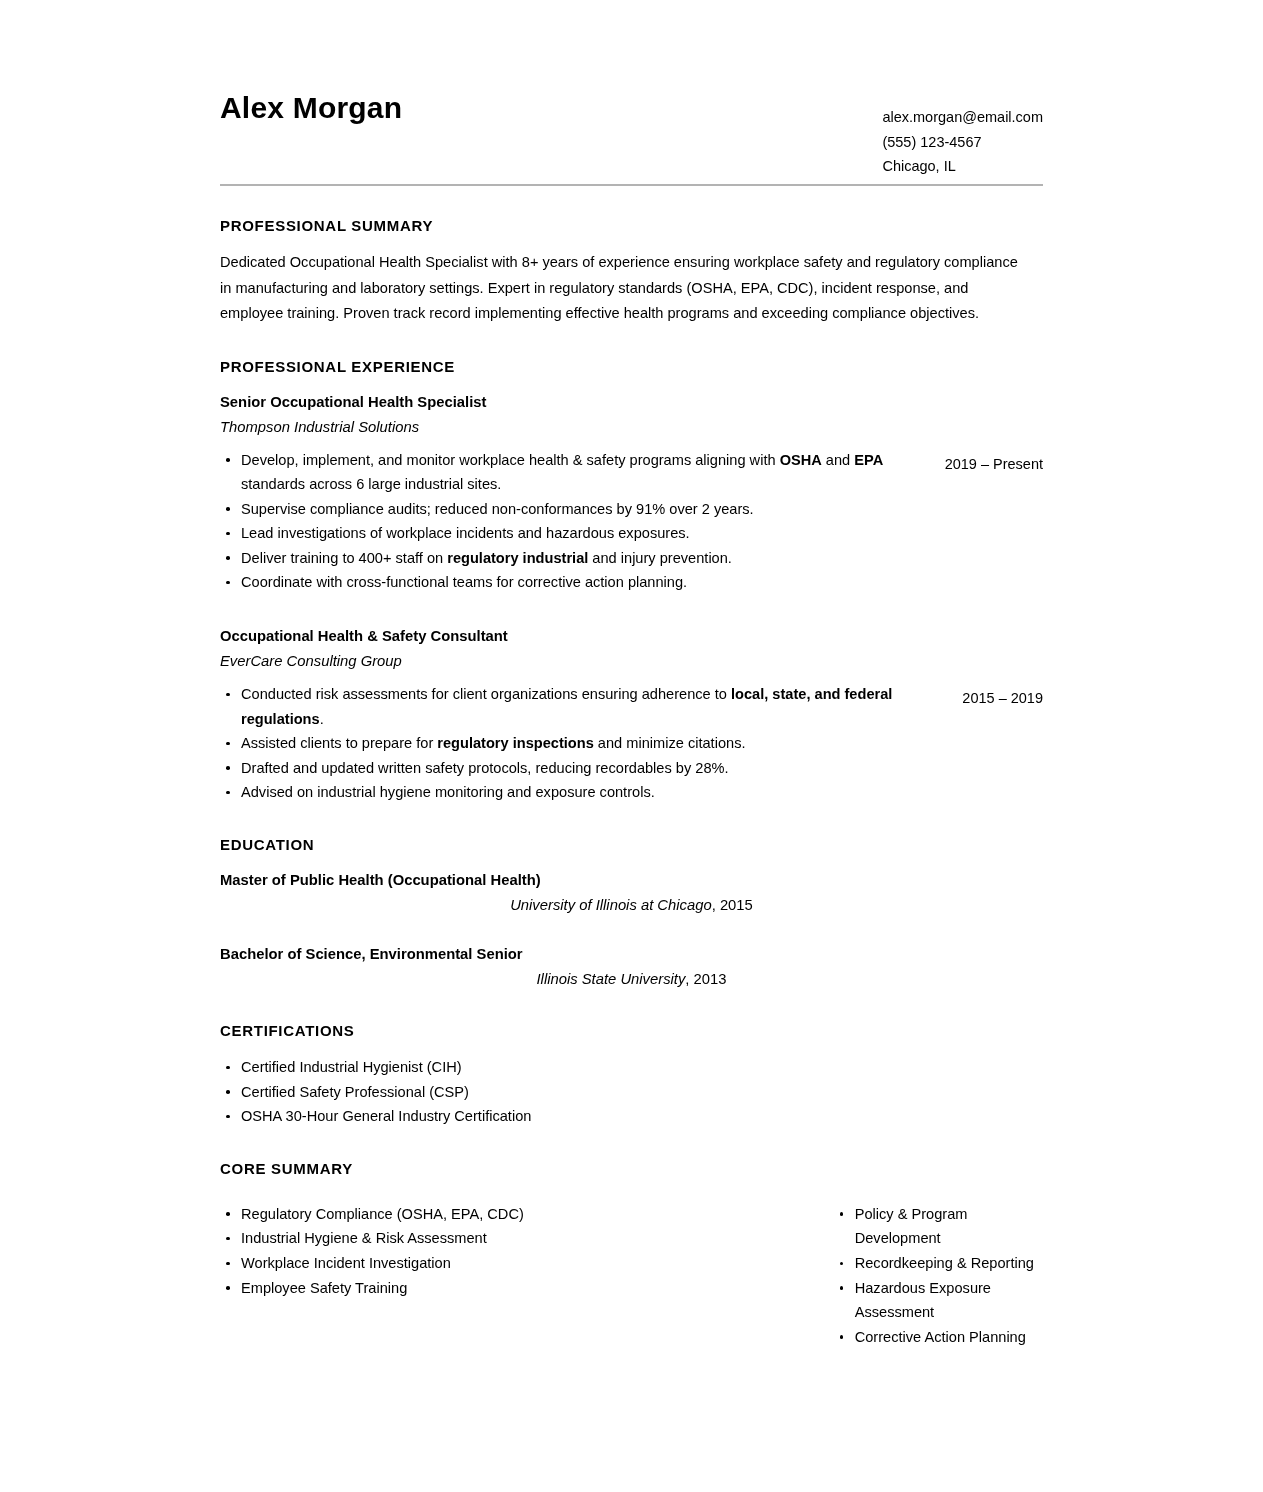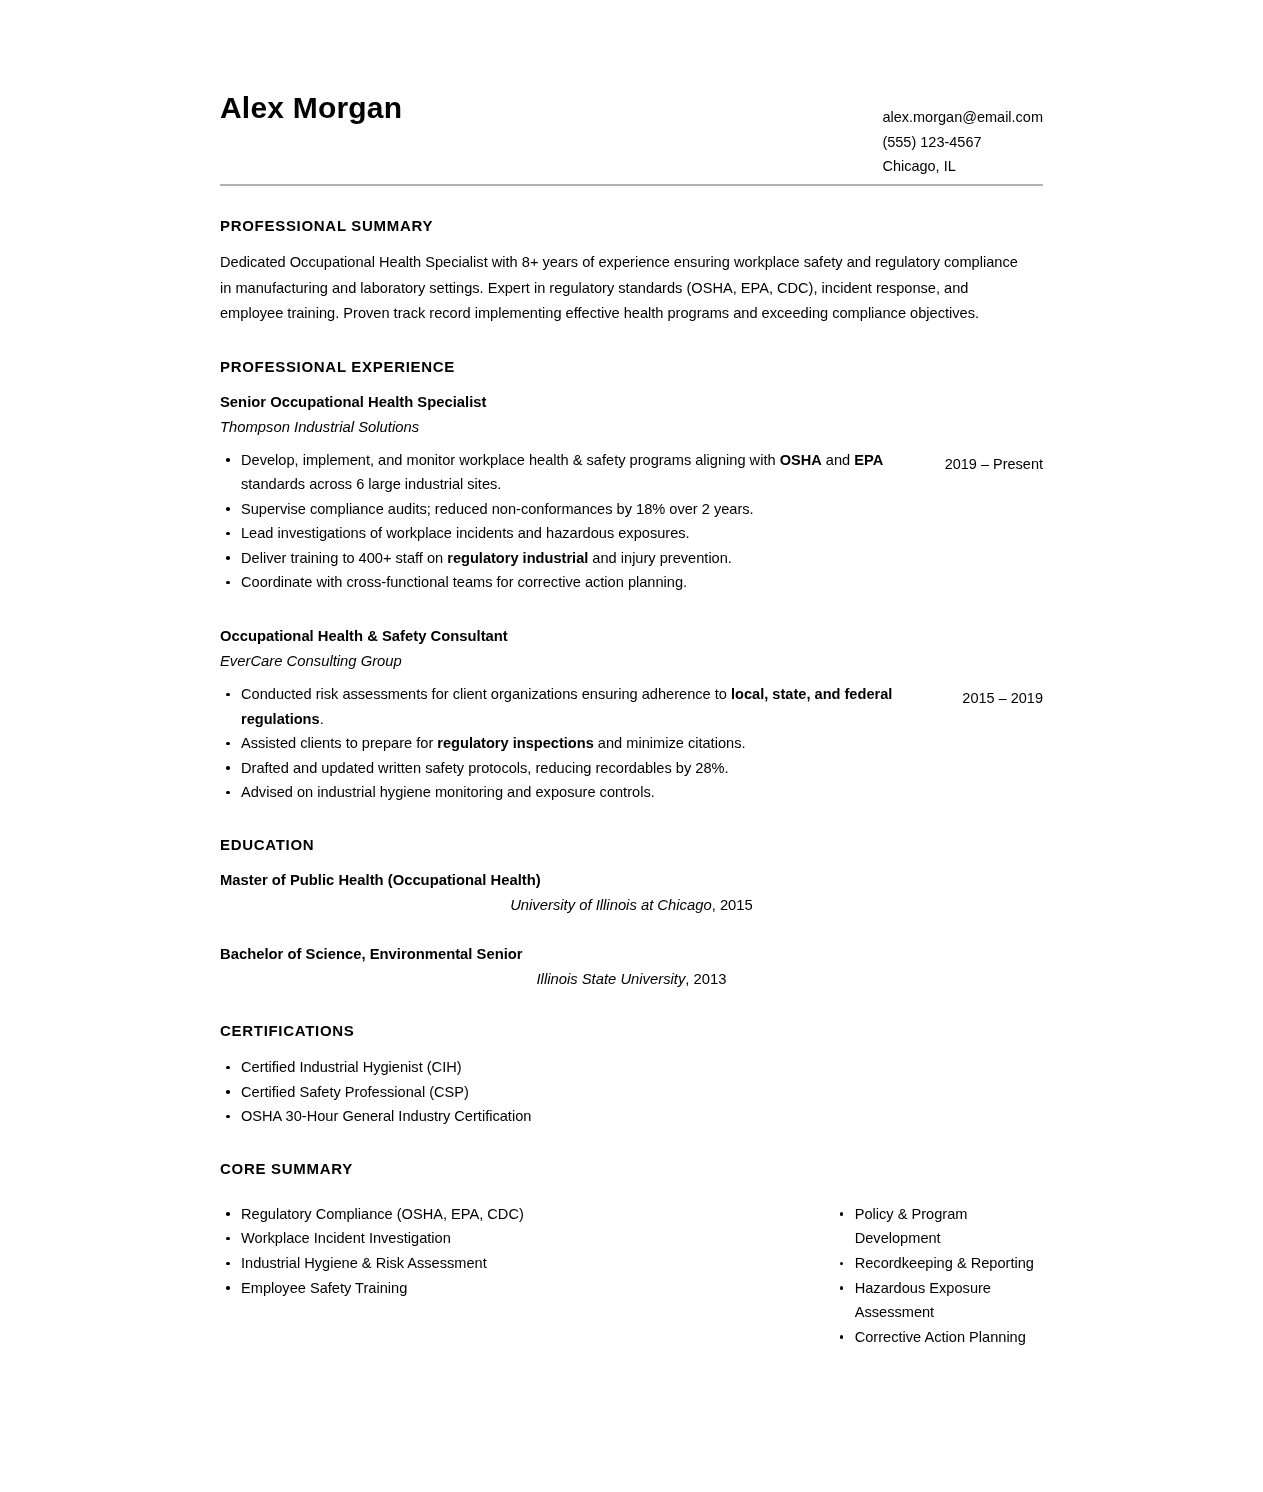--- a/index.html
+++ b/index.html
@@ -179,21 +179,21 @@
 
     <div class="section">
       <h2 class="section-title">PROFESSIONAL EXPERIENCE</h2>
 
       <div class="job">
         <div class="job-title">Senior Occupational Health Specialist</div>
         <div class="job-company">Thompson Industrial Solutions</div>
         <div class="job-dates">2019 – Present</div>
         <ul class="bullets">
             <li>Develop, implement, and monitor workplace health &amp; safety programs aligning with <b>OSHA</b> and <b>EPA</b> standards across 6 large industrial sites.</li>
-            <li>Supervise compliance audits; reduced non-conformances by 18% over 2 years.</li>
+            <li>Supervise compliance audits; reduced non-conformances by 91% over 2 years.</li>
             <li>Lead investigations of workplace incidents and hazardous exposures.</li>
             <li>Deliver training to 400+ staff on <b>regulatory industrial</b> and injury prevention.</li>
             <li>Coordinate with cross-functional teams for corrective action planning.</li>
           </ul>
       </div>
 
       <div class="job">
         <div class="job-title">Occupational Health &amp; Safety Consultant</div>
         <div class="job-company">EverCare Consulting Group</div>
         <div class="job-dates">2015 – 2019</div>
@@ -228,22 +228,22 @@
           <li>OSHA 30-Hour General Industry Certification</li>
         </ul>
     </div>
 
     <div class="section">
       <h2 class="section-title">CORE SUMMARY</h2>
       <div class="skills-cols">
         <div class="skills-col left">
           <ul class="bullets">
               <li>Regulatory Compliance (OSHA, EPA, CDC)</li>
+              <li>Industrial Hygiene &amp; Risk Assessment</li>
               <li>Workplace Incident Investigation</li>
-              <li>Industrial Hygiene &amp; Risk Assessment</li>
               <li>Employee Safety Training</li>
             </ul>
         </div>
         <div class="skills-col right">
           <ul class="bullets">
               <li>Policy &amp; Program Development</li>
               <li>Recordkeeping &amp; Reporting</li>
               <li>Hazardous Exposure Assessment</li>
               <li>Corrective Action Planning</li>
             </ul>

